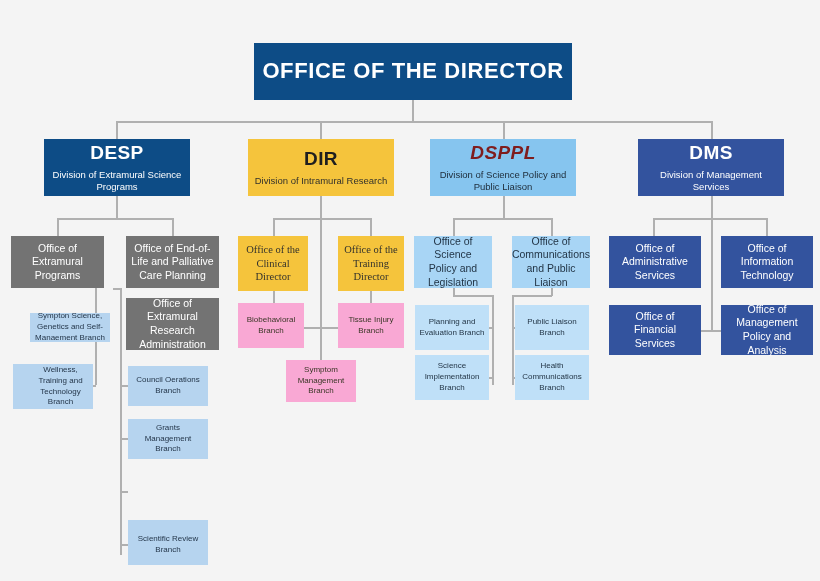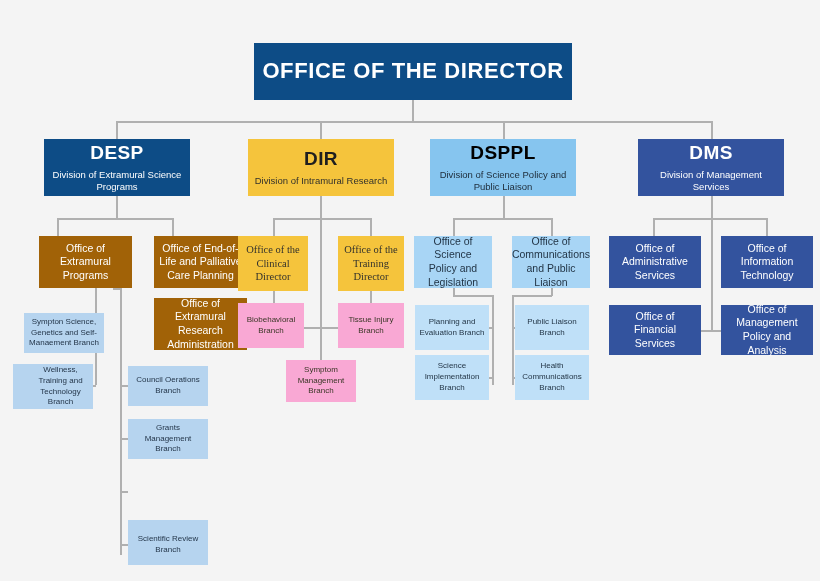--- a/index.html
+++ b/index.html
@@ -43,27 +43,27 @@
     font-size: 9.5px;
     font-weight: normal;
     padding: 0 6px;
     line-height: 1.25;
   }
   .div-desp  { background: #0d4c86; justify-content: center; }
   .div-dir   { background: #f5c43c; color: #2b2b2b; }
   .div-dir .abbr { color: #1f1f1f; }
   .div-dir .full { color: #33322c; }
   .div-dsppl { background: #86c5ef; color: #1d2b38; }
-  .div-dsppl .abbr { color: #000000; }
+  .div-dsppl .abbr { color: #7f1d1d; font-style: italic; }
   .div-dsppl .full { color: #1d2b38; }
   .div-dms   { background: #33539e; }
 
   
   .office { font-size: 10.5px; line-height: 1.3; padding: 3px 5px; }
-  .office-desp  { background: #a16207; color: #ffffff; margin-left: 28px; }
+  .office-desp  { background: #737373; color: #ffffff; }
   .office-dir   { background: #f5c43c; color: #33322c; font-family: Liberation Serif, serif; }
   .office-dsppl { background: #a8d5f5; color: #1f3142; }
   .office-dms   { background: #33539e; color: #ffffff; }
 
   
   .branch { font-size: 8px; line-height: 1.35; padding: 3px 4px; }
   .branch-desp  { background: #b6d4ef; color: #24364a; }
   .branch-dir   { background: #f9a8d4; color: #3a3626; }
   .branch-dsppl { background: #bfe0f8; color: #1f3142; }
 
@@ -166,21 +166,21 @@
   <div class="node office office-desp" style="left:11px; top:236px; width:93px; height:52px;">
     <span>Office of Extramural Programs</span>
   </div>
   <div class="node office office-desp" style="left:126px; top:236px; width:93px; height:52px;">
     <span>Office of End-of-Life and Palliative Care Planning</span>
   </div>
   <div class="node office office-desp" style="left:126px; top:298px; width:93px; height:52px;">
     <span>Office of Extramural Research Administration</span>
   </div>
 
-  <div class="node branch branch-desp" style="left:24px; top:313px; width:80px; height:40px;">
+  <div class="node branch branch-desp" style="left:30px; top:313px; width:80px; height:29px;">
     <span>Sympton Science, Genetics and Self-Manaement Branch</span>
   </div>
   <div class="node branch branch-desp" style="left:13px; top:364px; width:80px; height:45px;padding-left:19px;">
     <span>Wellness, Training and Technology Branch</span>
   </div>
 
   <div class="node branch branch-desp" style="left:128px; top:366px; width:80px; height:40px;">
     <span>Council Oerations Branch</span>
   </div>
   <div class="node branch branch-desp" style="left:128px; top:419px; width:80px; height:40px;">

